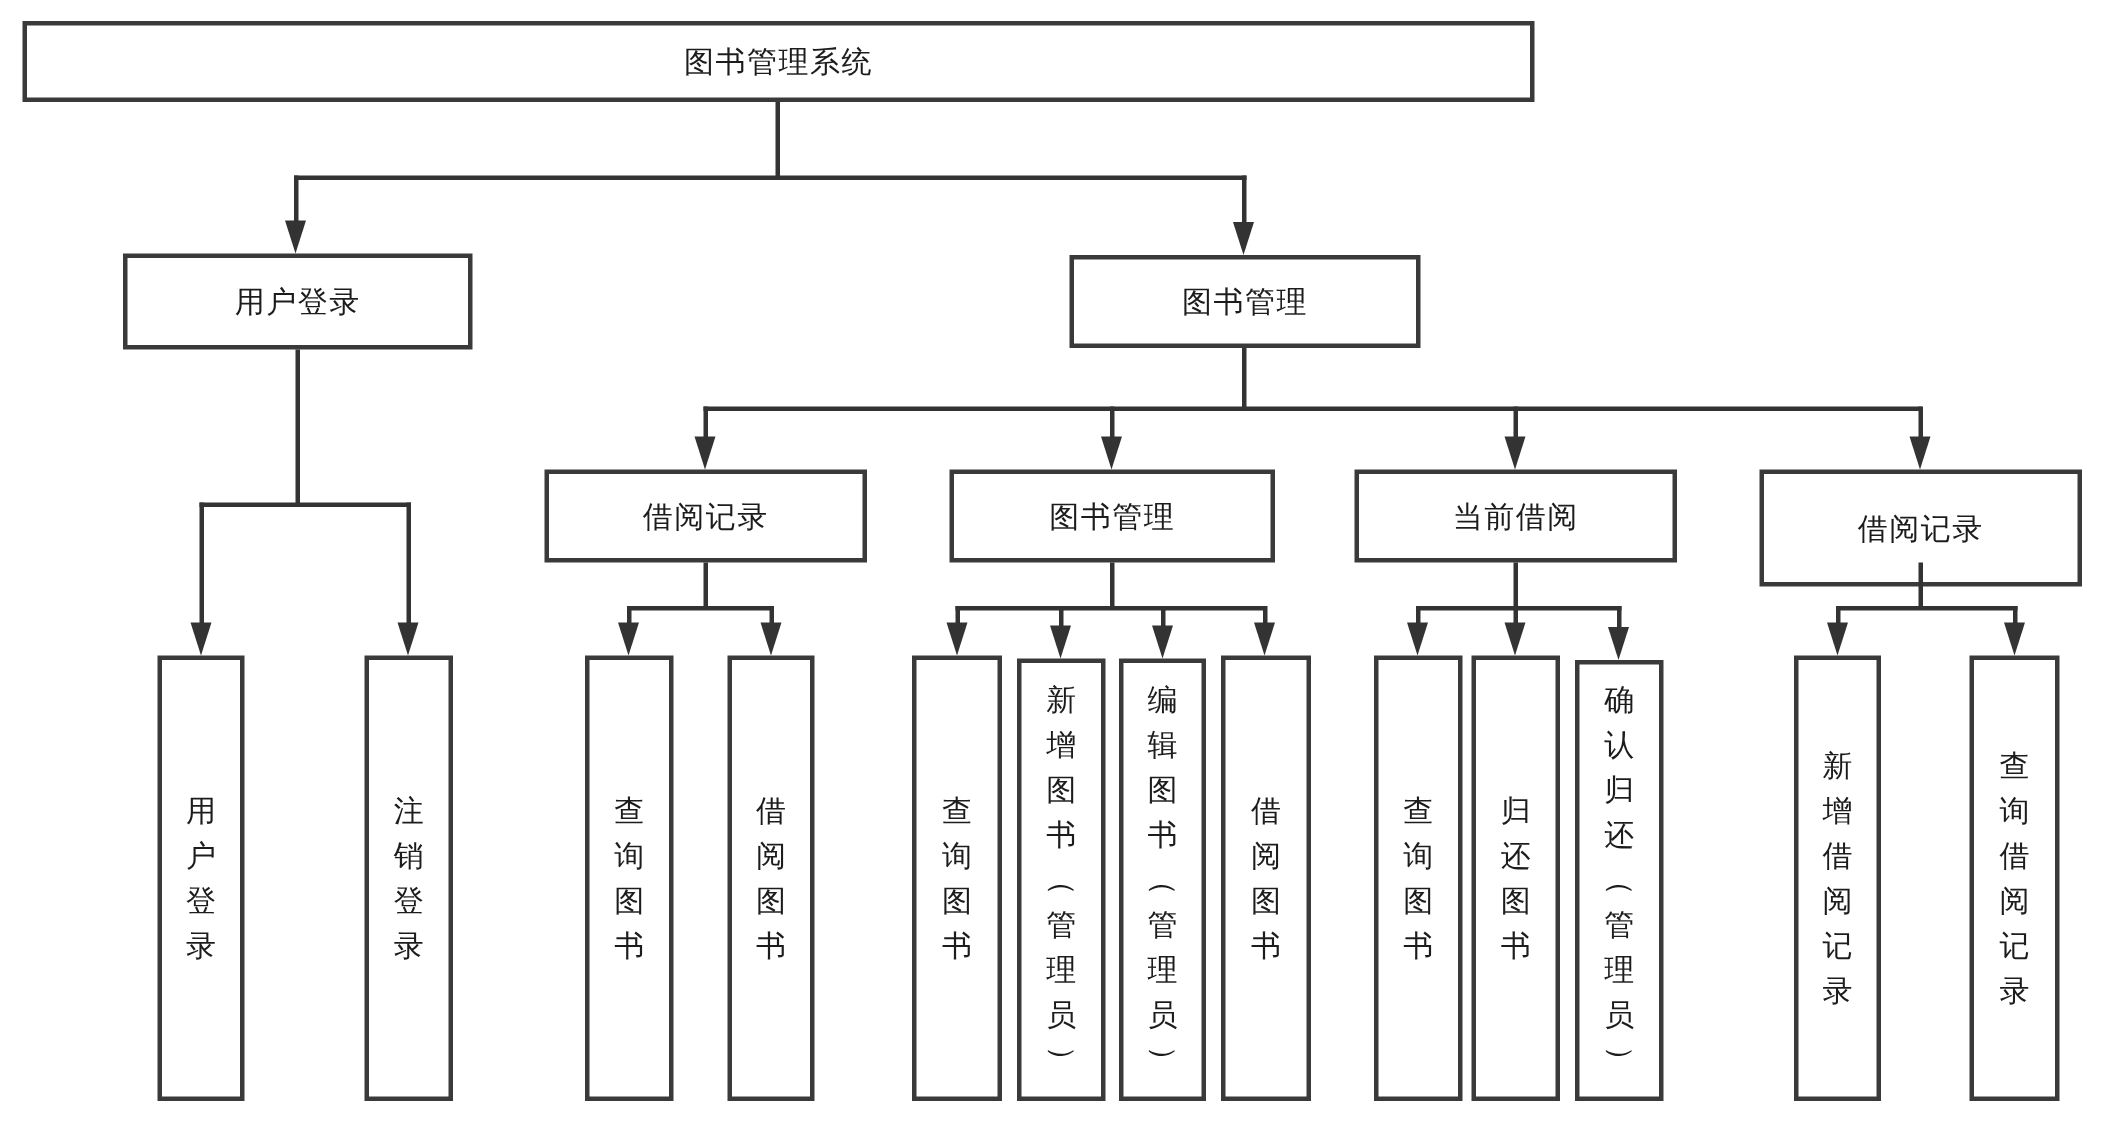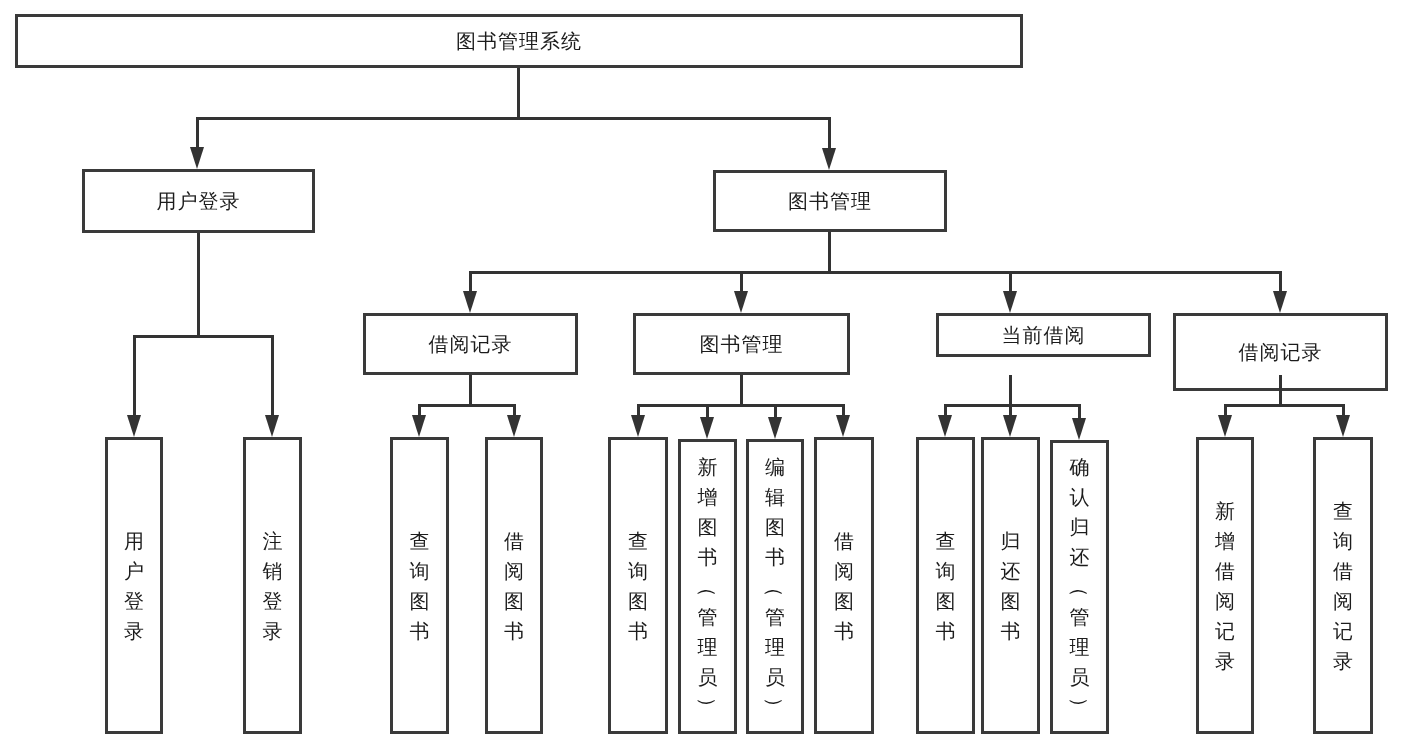--- a/index.html
+++ b/index.html
@@ -49,21 +49,21 @@
   </div>
 
   <div class="box" style="left:363px; top:313px; width:215px; height:62px;">
     <span>借阅记录</span>
   </div>
 
   <div class="box" style="left:633px; top:313px; width:217px; height:62px;">
     <span>图书管理</span>
   </div>
 
-  <div class="box" style="left:936px; top:313px; width:215px; height:44px;">
+  <div class="box" style="left:903px; top:313px; width:215px; height:62px;">
     <span>当前借阅</span>
   </div>
 
   <div class="box" style="left:1173px; top:313px; width:215px; height:78px;">
     <span>借阅记录</span>
   </div>
 
   <div class="leaf" style="left:105px; top:437px; width:58px; height:297px;">
     <span class="vtext">
         <span class="vch">用</span>

